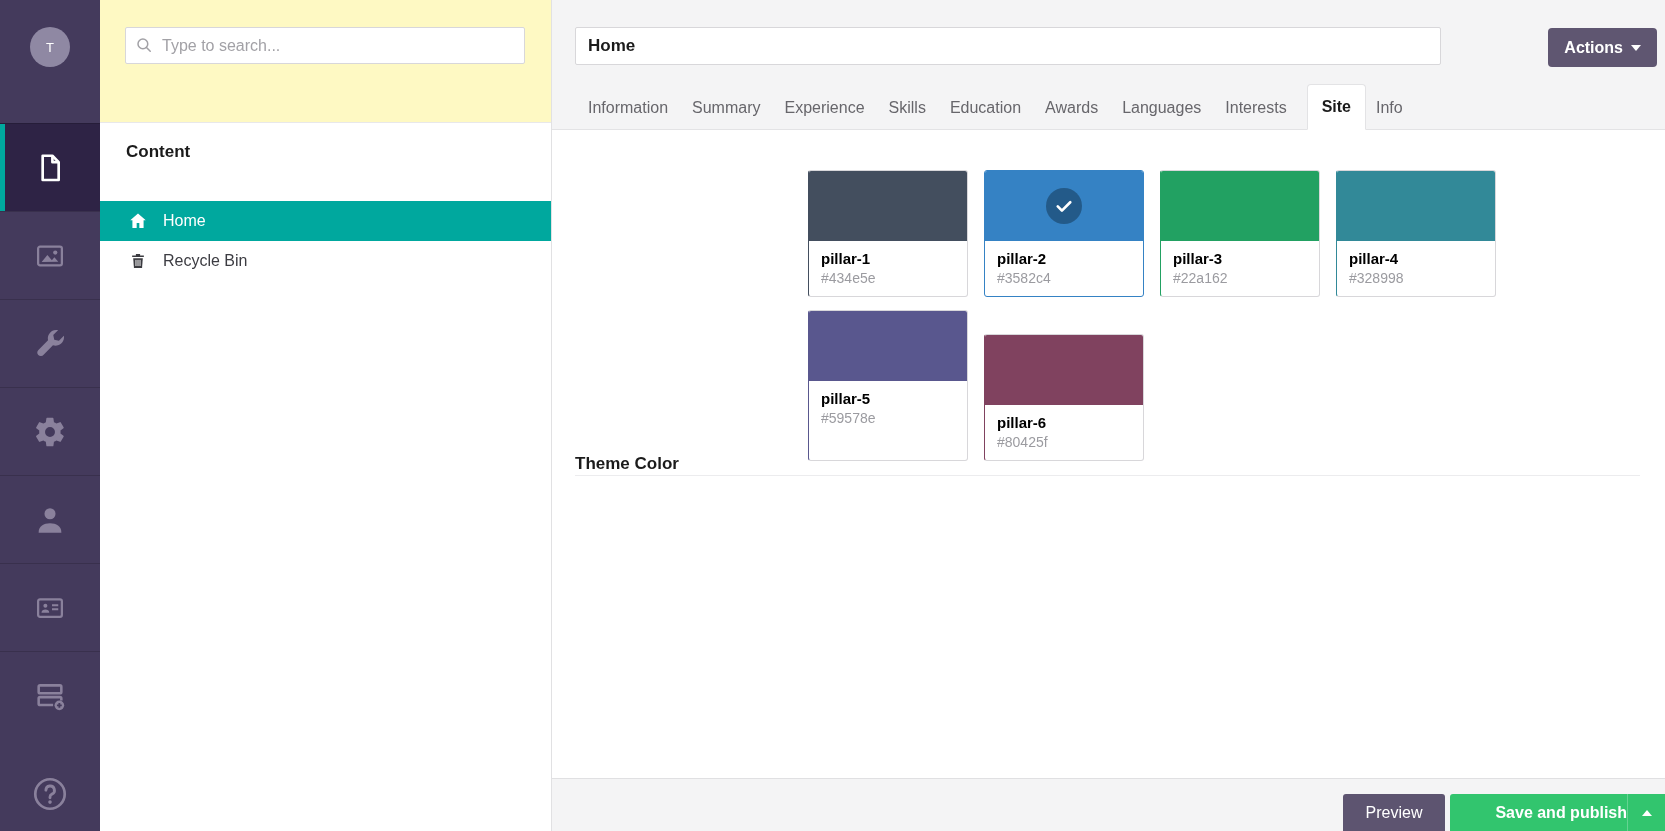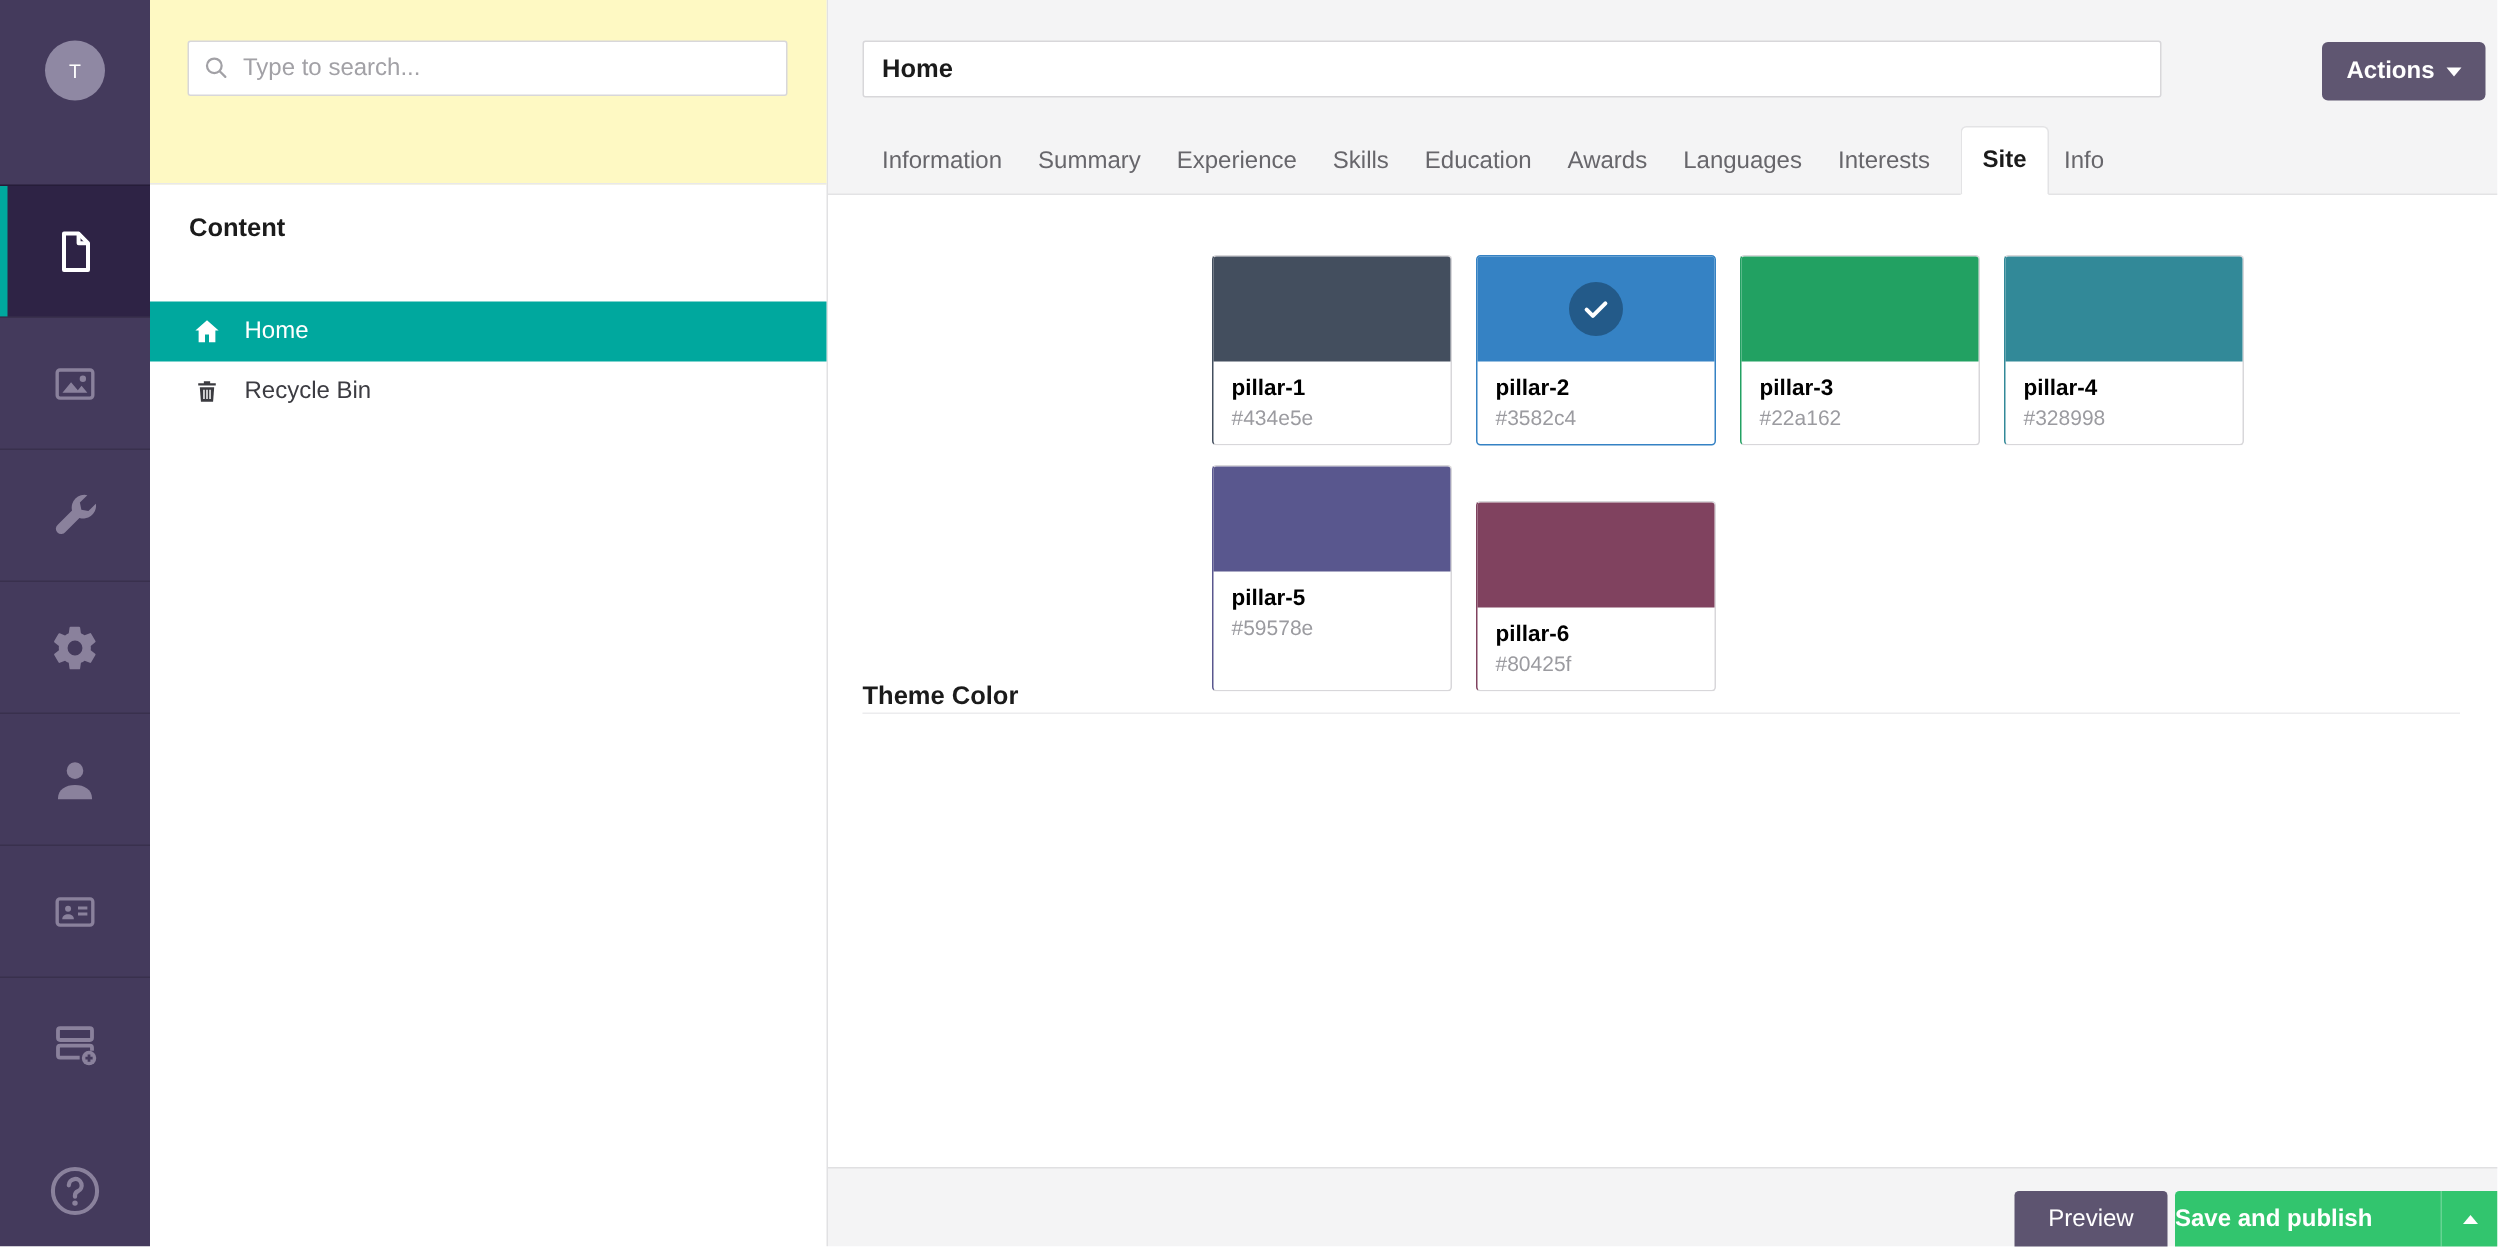--- a/index.html
+++ b/index.html
@@ -73,21 +73,21 @@
 
   
   .footer { position:absolute; left:552px; right:0; bottom:0; height:53px; background:#f4f4f5;
     border-top:1px solid #e0e0e2; }
   .preview-btn { position:absolute; right:220px; top:15px; width:102px; height:38px;
     background:#5d5470; color:#fff; border:none; border-radius:3px 3px 0 0; font-size:16px;
     font-family:inherit; cursor:pointer; }
   .save-btn { position:absolute; right:0; top:15px; width:215px; height:38px; background:#32c56e;
     color:#fff; border:none; border-radius:3px 0 0 0; font-size:16px; font-weight:bold;
     font-family:inherit; cursor:pointer; display:flex; align-items:center; }
-  .save-label { flex:1; text-align:left; }
+  .save-label { flex:1; text-align:right;margin-left:39px; }
   .save-caret { width:38px; height:100%; display:flex; align-items:center; justify-content:center;
     border-left:1px solid rgba(255,255,255,0.25); }
   svg { display:block; }
 </style>
 </head>
 <body>
 
 <div class="stage">
 
   <div class="app-bar">

